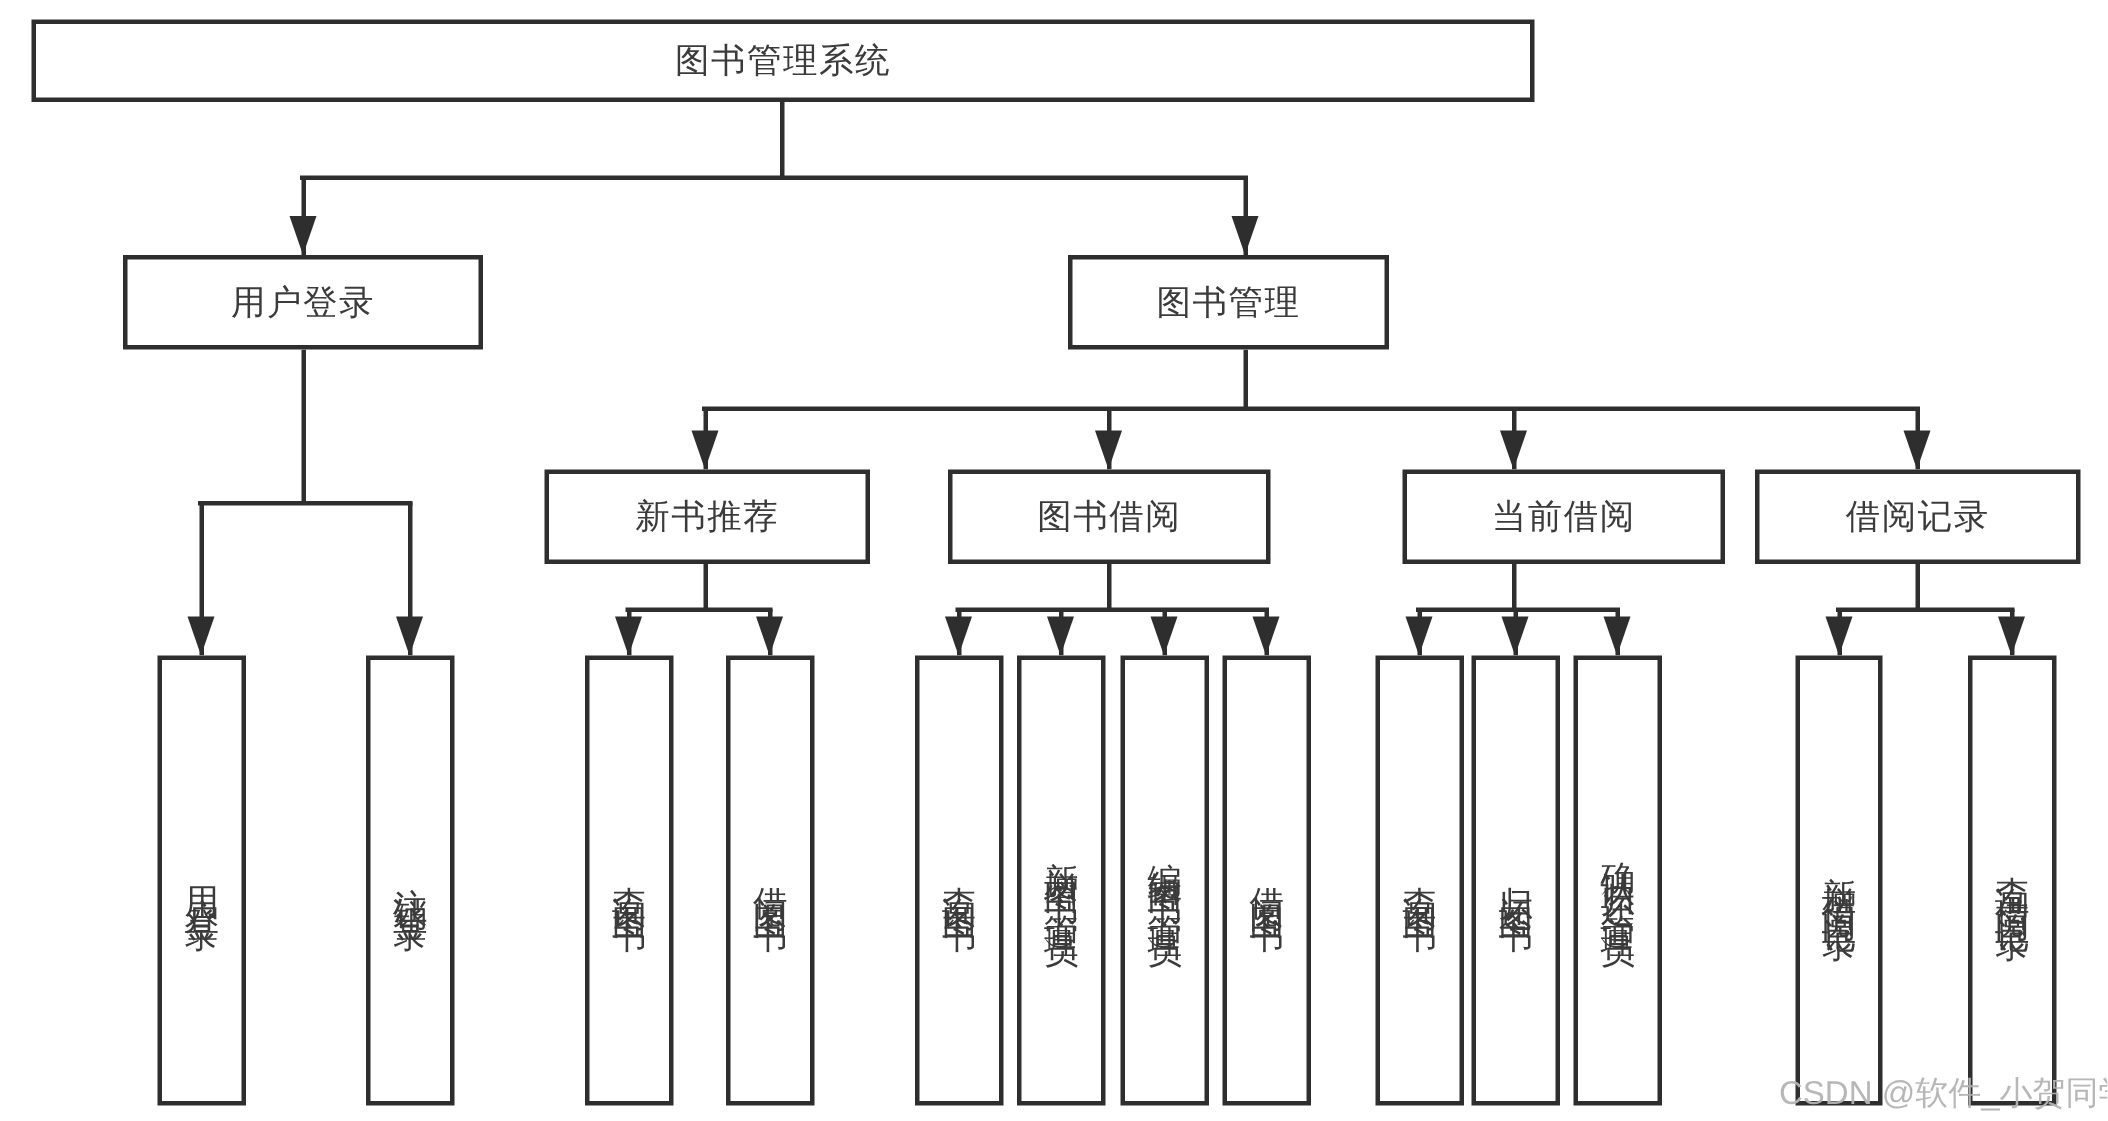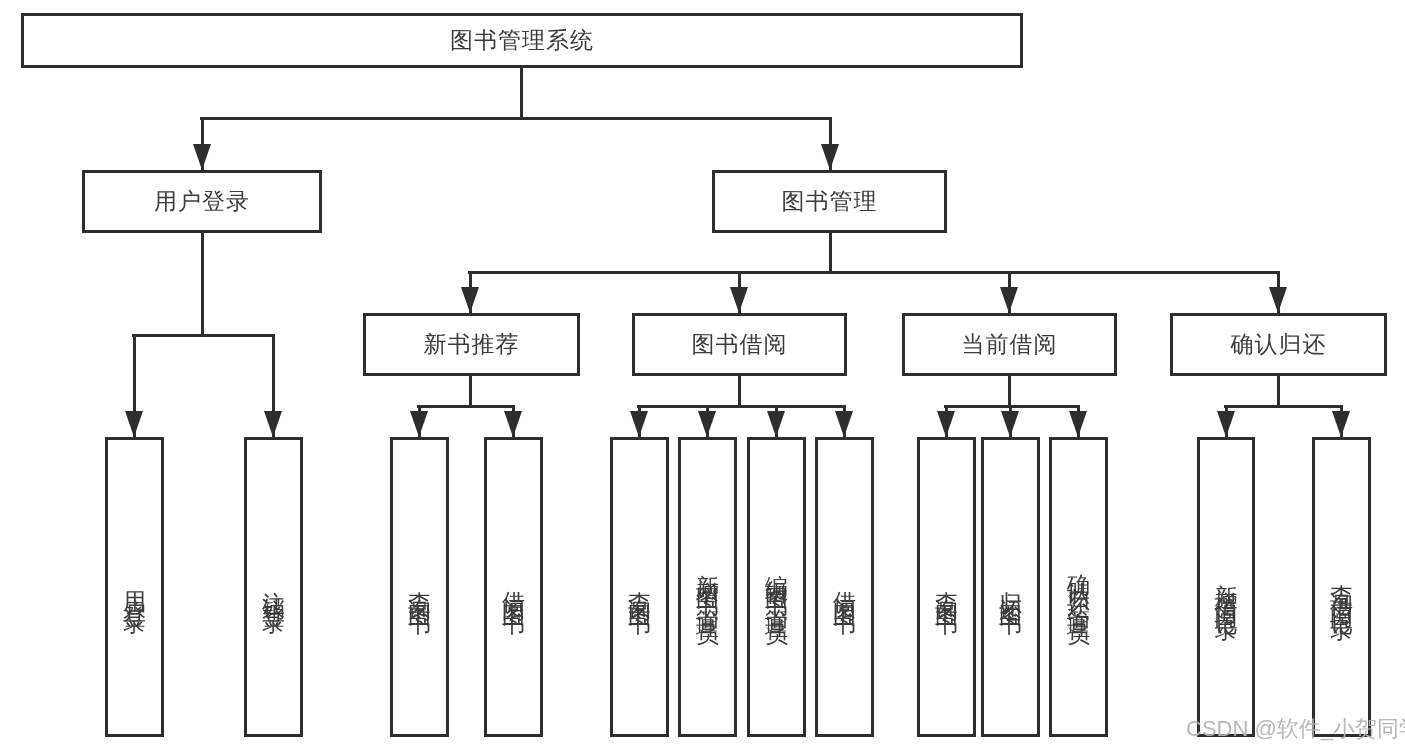--- a/index.html
+++ b/index.html
@@ -89,21 +89,21 @@
   <div class="ln" style="left:520px; top:68px; width:3px; height:50px"></div>
   <div class="ln" style="left:200px; top:117px; width:632px; height:3px"></div>
   <div class="ln" style="left:201px; top:118px; width:3px; height:52px"></div>
   <div class="ln" style="left:829px; top:118px; width:3px; height:52px"></div>
   <div class="arrow" style="left:193px; top:144px"></div>
   <div class="arrow" style="left:821px; top:144px"></div>
 
   <div class="box" style="left:82px; top:170px; width:240px; height:63px">
     <span class="lbl">用户登录</span>
   </div>
-  <div class="box" style="left:712px; top:170px; width:235px; height:63px">
+  <div class="box" style="left:712px; top:170px; width:214px; height:63px">
     <span class="lbl">图书管理</span>
   </div>
 
   <div class="ln" style="left:201px; top:233px; width:3px; height:102px"></div>
   <div class="ln" style="left:132px; top:334px; width:143px; height:3px"></div>
   <div class="ln" style="left:133px; top:335px; width:3px; height:102px"></div>
   <div class="ln" style="left:272px; top:335px; width:3px; height:102px"></div>
   <div class="arrow" style="left:125px; top:411px"></div>
   <div class="arrow" style="left:264px; top:411px"></div>
 
@@ -117,25 +117,25 @@
   <div class="arrow" style="left:730px; top:287px"></div>
   <div class="arrow" style="left:1000px; top:287px"></div>
   <div class="arrow" style="left:1269px; top:287px"></div>
 
   <div class="box" style="left:632px; top:313px; width:215px; height:63px">
     <span class="lbl">图书借阅</span>
   </div>
   <div class="box" style="left:363px; top:313px; width:217px; height:63px">
     <span class="lbl">新书推荐</span>
   </div>
-  <div class="box" style="left:902px; top:313px; width:215px; height:63px">
+  <div class="box" style="left:935px; top:313px; width:215px; height:63px">
     <span class="lbl">当前借阅</span>
   </div>
   <div class="box" style="left:1170px; top:313px; width:217px; height:63px">
-    <span class="lbl">确认归还</span>
+    <span class="lbl">借阅记录</span>
   </div>
 
   <div class="ln" style="left:469px; top:376px; width:3px; height:30px"></div>
   <div class="ln" style="left:417px; top:405px; width:98px; height:3px"></div>
   <div class="ln" style="left:418px; top:406px; width:3px; height:31px"></div>
   <div class="ln" style="left:512px; top:406px; width:3px; height:31px"></div>
   <div class="arrow" style="left:410px; top:411px"></div>
   <div class="arrow" style="left:504px; top:411px"></div>
 
   <div class="ln" style="left:738px; top:376px; width:3px; height:30px"></div>

